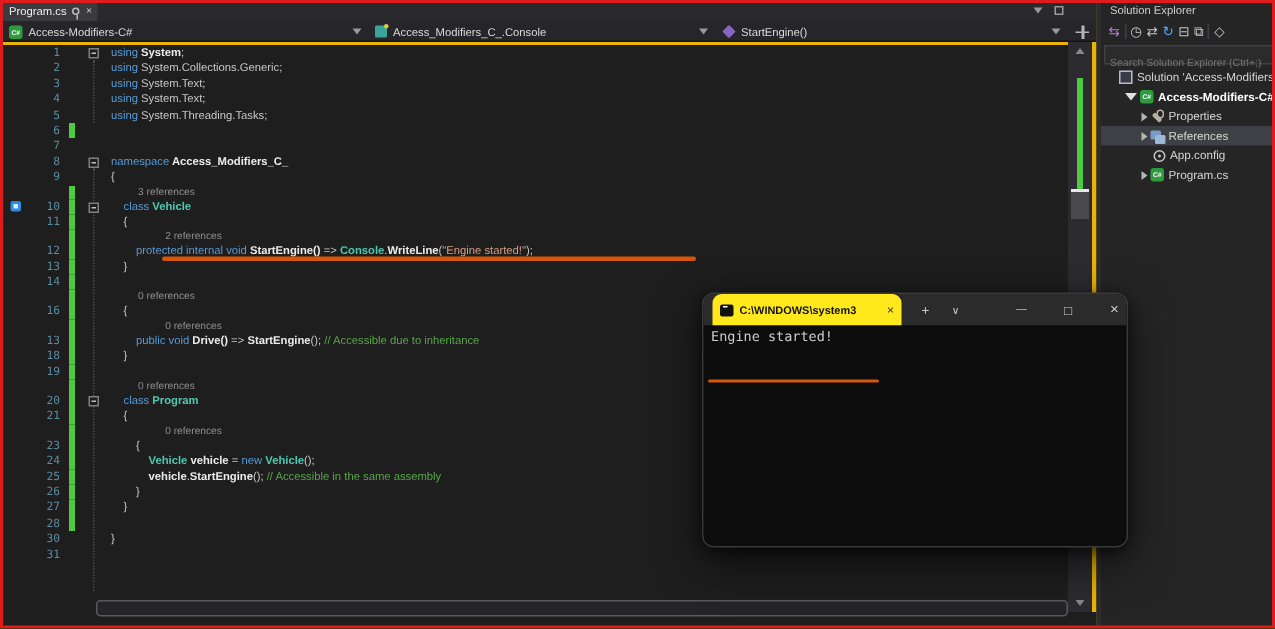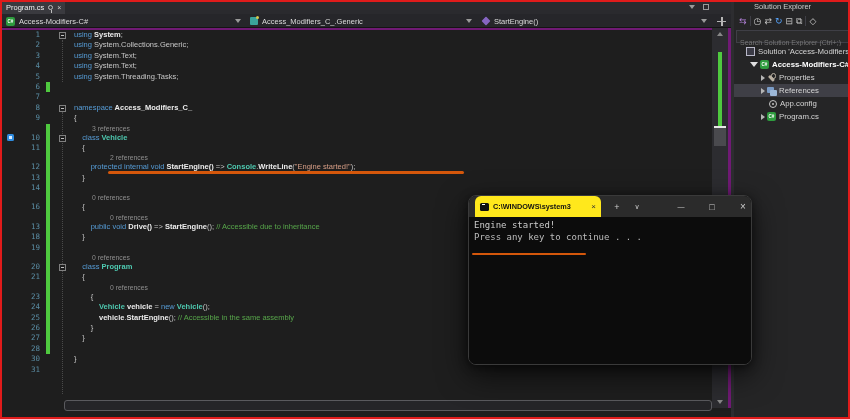--- a/index.html
+++ b/index.html
@@ -1,17 +1,17 @@
 <!DOCTYPE html>
 <html><head>
 <meta charset="utf-8">
 <style>
   html,body{margin:0;padding:0;background:#141414;}
   *{box-sizing:border-box;font-family:"Liberation Sans",sans-serif;}
-  #root{position:relative;width:850px;height:419px;background:#701a75;overflow:hidden;}
+  #root{position:relative;width:850px;height:419px;background:#eab308;overflow:hidden;}
   .frame{position:absolute;inset:0;border:2px solid #e01b1b;z-index:99;pointer-events:none;}
 
   
   .tabbar{position:absolute;left:0;top:0;width:731px;height:14px;background:#2a2a2e;}
   .etab{position:absolute;left:2px;top:1px;height:13px;background:#3a3a3f;color:#f0f0f0;
         font-size:7.5px;line-height:13px;padding:0 4px;display:flex;align-items:center;gap:4px;}
   .etab .pin{width:5px;height:5px;border:1px solid #bdbdbd;border-radius:50%;position:relative;}
   .etab .pin::after{content:"";position:absolute;left:1.2px;top:4px;width:1px;height:3px;background:#bdbdbd;}
   .etab .x{color:#cccccc;font-size:7px;line-height:7px;}
   .tabbar-right{position:absolute;right:22px;top:4px;display:flex;gap:8px;align-items:center;}
@@ -58,21 +58,21 @@
   .vscroll{position:absolute;left:712px;top:28px;width:16px;height:380px;background:#2c2c30;}
   .vscroll .up{position:absolute;left:4.5px;top:4px;width:0;height:0;border-left:3.5px solid transparent;border-right:3.5px solid transparent;border-bottom:4px solid #888;}
   .vscroll .down{position:absolute;left:4.5px;bottom:4px;width:0;height:0;border-left:3.5px solid transparent;border-right:3.5px solid transparent;border-top:4px solid #888;}
   .vscroll .mark{position:absolute;left:6px;top:24px;width:3.5px;height:76px;background:#4fc93f;}
   .vscroll .caret{position:absolute;left:2px;top:98px;width:12px;height:1.5px;background:#e8e8e8;}
   .vscroll .thumb{position:absolute;left:2px;top:100px;width:12px;height:18px;background:#4a4a4e;}
   .hscroll{position:absolute;left:64px;top:400px;width:648px;height:11px;border:1px solid #5a5a5e;border-radius:3px;background:#252528;z-index:2;}
 
   
   .sepanel{position:absolute;left:731px;top:0;width:119px;height:419px;background:#252526;border-left:3px solid #2d2d30;overflow:hidden;}
-  .setitle{position:absolute;left:6px;top:2px;font-size:7.5px;color:#cccccc;margin-left:14px;}
+  .setitle{position:absolute;left:6px;top:2px;font-size:7.5px;color:#cccccc;}
   .setoolbar{position:absolute;left:2px;top:12px;width:117px;height:17px;display:flex;align-items:center;gap:3px;padding-left:3px;}
   .seicon{font-size:9px;line-height:10px;color:#c5c5c5;}
   .sesep{width:1px;height:10px;background:#3f3f46;}
   .sesearch{position:absolute;left:2px;top:30px;width:120px;height:13px;background:#2b2b2c;border:1px solid #3f3f46;}
   .sesearch input{width:100%;height:100%;background:transparent;border:0;outline:0;color:#9a9a9a;font-size:7px;padding:0 3px;}
   .setree{position:absolute;left:0;top:45px;width:119px;}
   .trow{position:relative;height:13px;display:flex;align-items:center;font-size:7.8px;color:#d4d4d4;white-space:nowrap;}
   .trow.sel{background:#3f3f46;}
   .trow .lbl{margin-left:3px;}
   .trow .lbl.bold{font-weight:bold;color:#ffffff;}
@@ -123,21 +123,21 @@
   </div>
 
   <div class="navbar">
     <div class="navdd" style="left:2px;width:242px;">
       <span class="csbadge">C#</span>
       <span>Access-Modifiers-C#</span>
       <span class="tri-dn dd" style="left:233px;"></span>
     </div>
     <div class="navdd" style="left:246px;width:228px;">
       <span class="clsbadge"></span>
-      <span>Access_Modifiers_C_.Generic</span>
+      <span>Access_Modifiers_C_.Console</span>
       <span class="tri-dn dd" style="left:220px;"></span>
     </div>
     <div class="navdd" style="left:478px;width:234px;">
       <span class="methbadge"></span>
       <span>StartEngine()</span>
       <span class="tri-dn dd" style="left:223px;"></span>
     </div>
     <div class="movecross" style="position:absolute;left:717px;top:2.5px;"></div>
   </div>
 
@@ -352,18 +352,17 @@
       </div>
       <span class="con-btn" style="left:138px;">+</span>
       <span class="con-btn" style="left:158px;font-size:7px;">∨</span>
       <span class="con-btn" style="left:202px;font-size:7px;">—</span>
       <span class="con-btn" style="left:233px;">□</span>
       <span class="con-btn" style="left:264px;font-size:10px;">×</span>
     </div>
     <div class="con-body">
       <span class="con-line" style="top:3px;">Engine started!</span>
       <span class="con-underline"></span>
-      <span class="con-line" style="top:15px;color:#bcbcbc;">Press any key to continue . . .</span>
     </div>
   </div>
 
   <div class="frame"></div>
 </div>
 
 </body></html>

